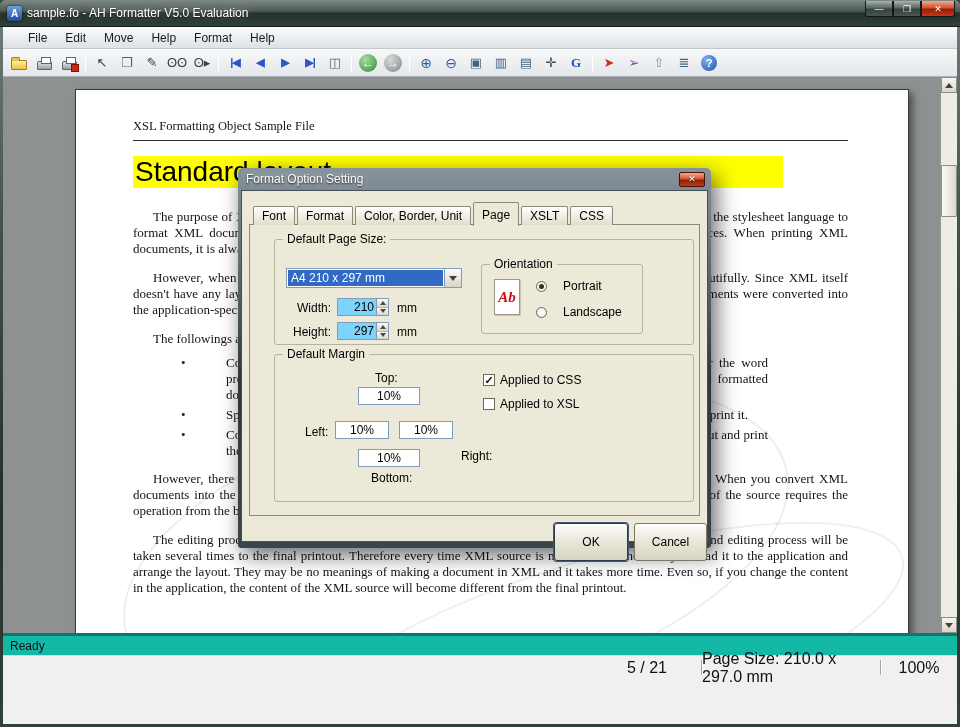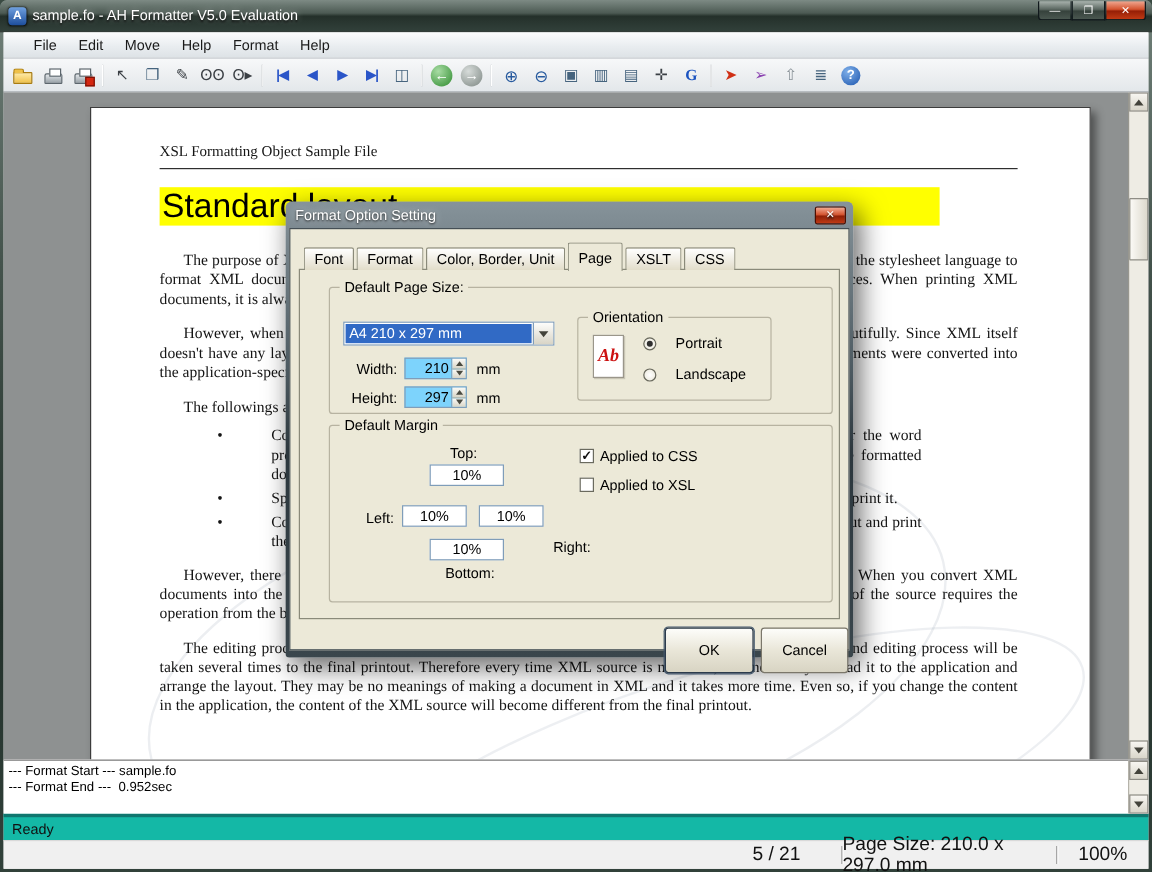--- a/index.html
+++ b/index.html
@@ -259,32 +259,20 @@
         <span class="sb-btn up">
             <span class="tri-up"></span>
           </span>
         <span class="sb-thumb"></span>
         <span class="sb-btn down">
             <span class="tri-dn"></span>
           </span>
       </div>
     </div>
 
-    <div class="logpane">
-      <div class="log-line">--- Format Start --- sample.fo</div>
-      <div class="log-line">--- Format End ---  0.952sec</div>
-      <div class="log-scroll">
-        <span class="sb-btn up">
-            <span class="tri-up"></span>
-          </span>
-        <span class="sb-btn down">
-            <span class="tri-dn"></span>
-          </span>
-      </div>
-    </div>
 
     <div class="status1">
       <span>Ready</span>
     </div>
     <div class="status2">
       <span class="st-spacer"></span>
       <span class="st-panel" style="width:108px">5 / 21</span>
       <span class="st-sep"></span>
       <span class="st-panel" style="width:178px">Page Size: 210.0 x 297.0 mm</span>
       <span class="st-sep"></span>

